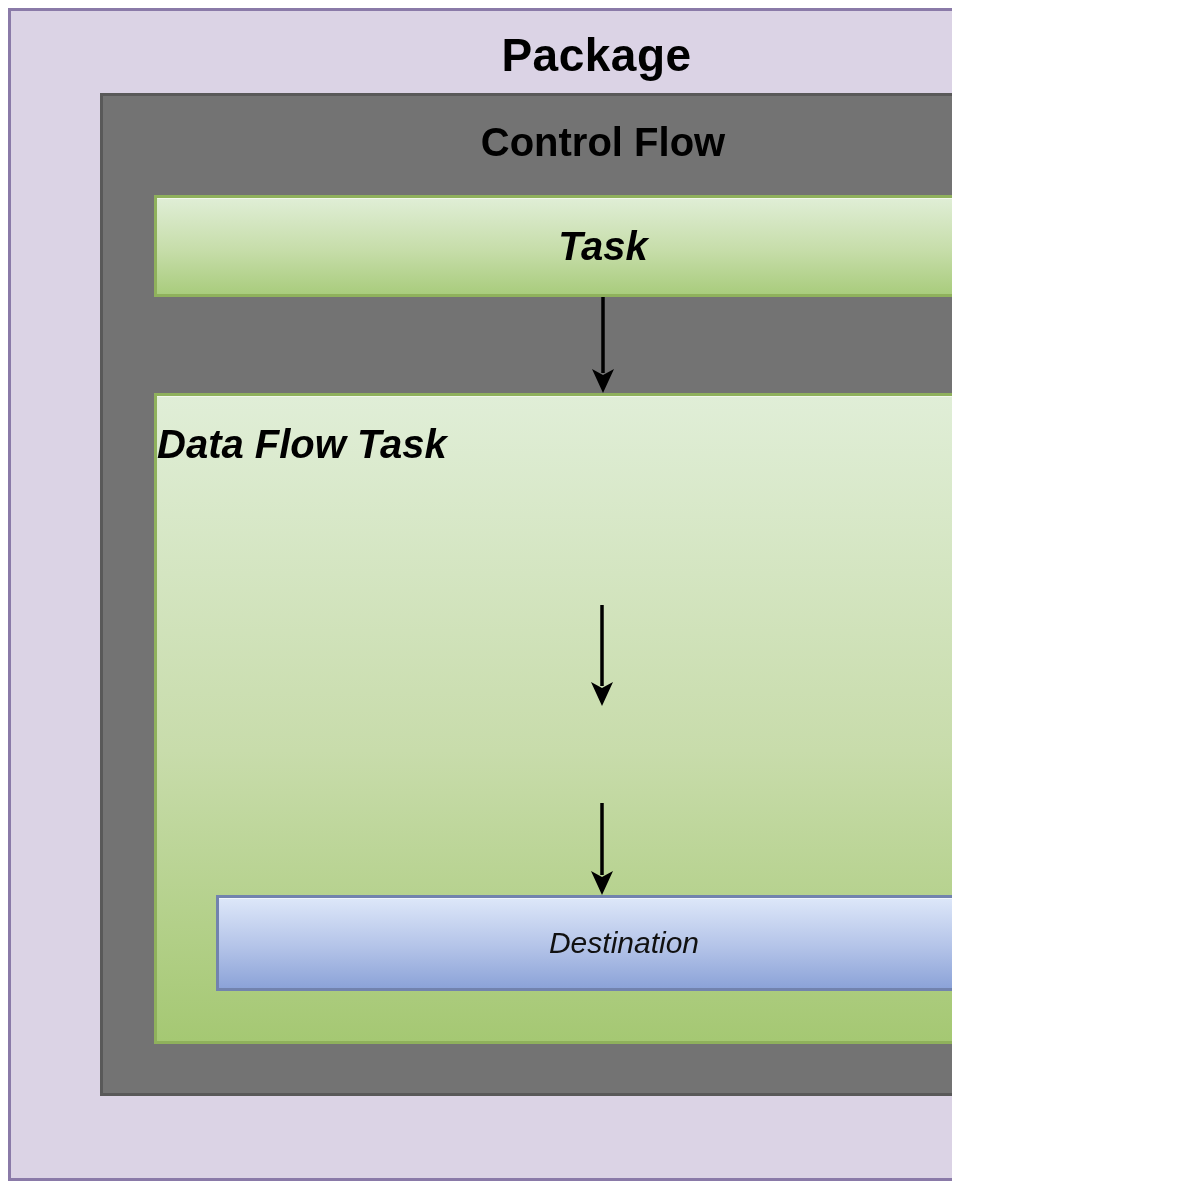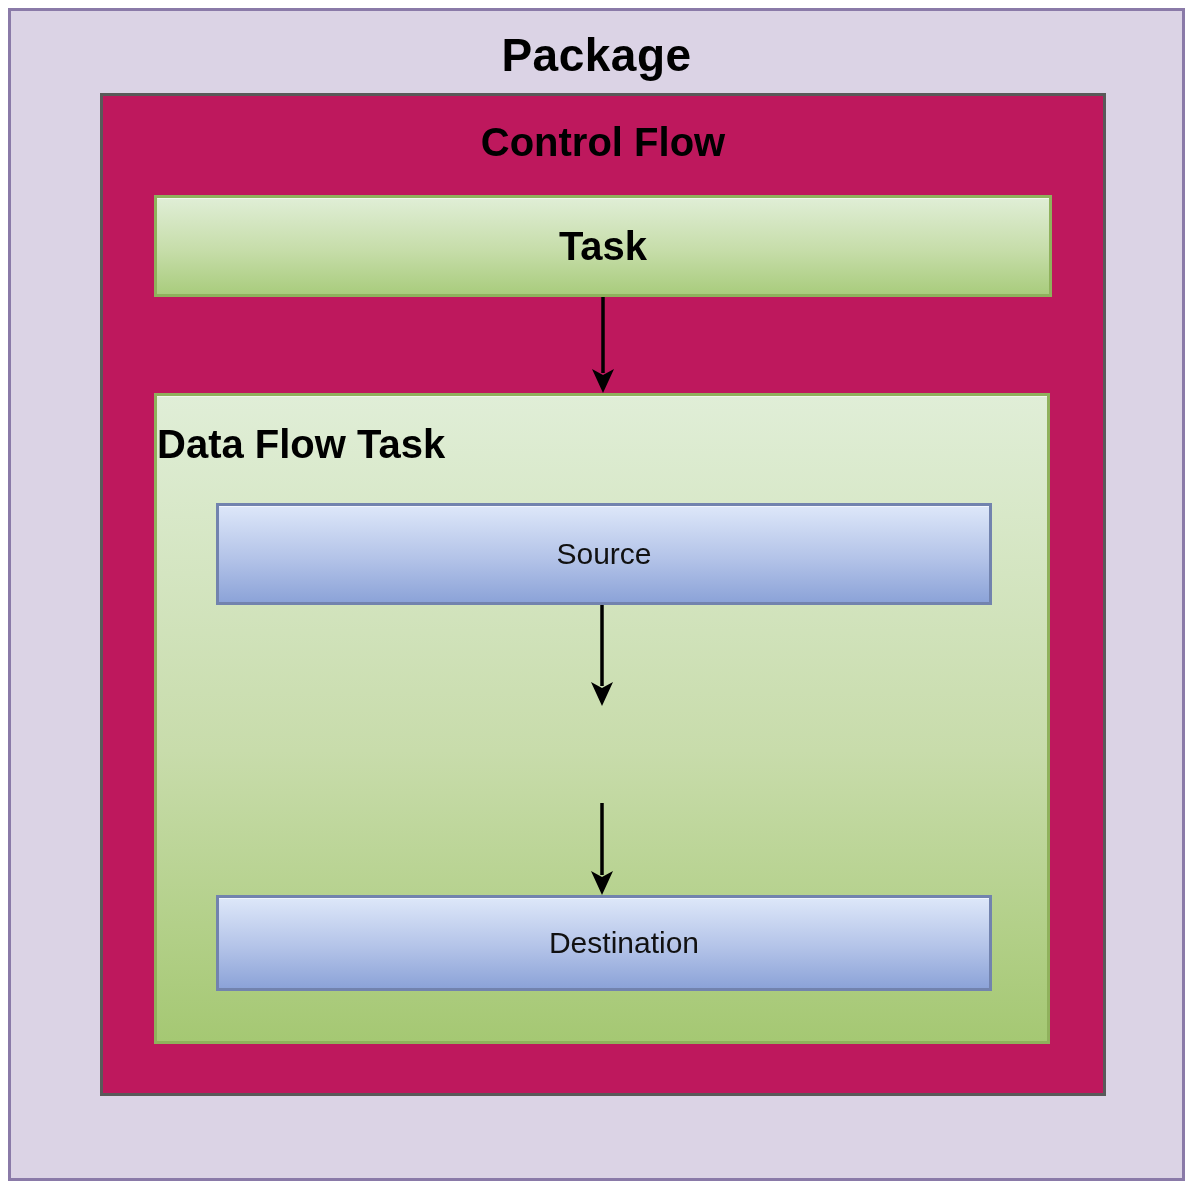--- a/index.html
+++ b/index.html
@@ -4,21 +4,21 @@
 <style>
   * { box-sizing: border-box; margin: 0; padding: 0; }
   html, body {
     width: 1192px; height: 1192px;
     background: #ffffff;
     font-family: "Liberation Sans", "DejaVu Sans", sans-serif;
     color: #000000;
   }
   .canvas {
     position: relative;
-    width: 1192px; height: 1192px;
+    width: 952px; height: 1192px;
     background: #ffffff;
     overflow: hidden;
   }
   
   .package {
     position: absolute;
     left: 8px; top: 8px;
     width: 1177px; height: 1173px;
     background: #dbd3e5;
     border: 3px solid #8a7aa8;
@@ -29,34 +29,35 @@
     text-align: center;
     font-size: 46px; font-weight: bold;
     line-height: 56px;
     letter-spacing: 0.5px;
   }
   
   .control-flow {
     position: absolute;
     left: 89px; top: 82px;
     width: 1006px; height: 1003px;
-    background: #be185d;
+    background: #737373;
     border: 3px solid #595959;
   }
   .cf-title {
     position: absolute;
     top: 22px; left: 0; width: 100%;
     text-align: center;
     font-size: 40px; font-weight: bold;
     line-height: 48px;
   }
   
   .green-box {
     border: 3px solid #8fb15c;
     box-shadow: inset 0 1px 0 rgba(255,255,255,0.55);
+    font-style: italic;
   }
   .task-box {
     position: absolute;
     left: 51px; top: 99px;
     width: 898px; height: 102px;
     background: linear-gradient(to bottom, #e0eed6 0%, #c6dda9 55%, #a9cc7d 100%);
     display: flex; align-items: center; justify-content: center;
     font-size: 40px; font-weight: bold;
   }
   .dft {
@@ -112,23 +113,20 @@
       </div>
 
       <svg class="arrow arrow-1" width="26" height="96" viewBox="0 0 26 96">
         <line x1="13" y1="0" x2="13" y2="76" stroke="#000000" stroke-width="3.5"></line>
         <polygon points="13,96 2,72 13,78 24,72" fill="#000000"></polygon>
       </svg>
 
       <div class="dft green-box">
         <div class="dft-title">Data Flow Task</div>
 
-        <div class="blue-box step-source">
-          <span>Source</span>
-        </div>
 
         <svg class="arrow arrow-2" width="26" height="101" viewBox="0 0 26 101">
           <line x1="13" y1="0" x2="13" y2="81" stroke="#000000" stroke-width="3.5"></line>
           <polygon points="13,101 2,77 13,83 24,77" fill="#000000"></polygon>
         </svg>
 
 
         <svg class="arrow arrow-3" width="26" height="92" viewBox="0 0 26 92">
           <line x1="13" y1="0" x2="13" y2="72" stroke="#000000" stroke-width="3.5"></line>
           <polygon points="13,92 2,68 13,74 24,68" fill="#000000"></polygon>

